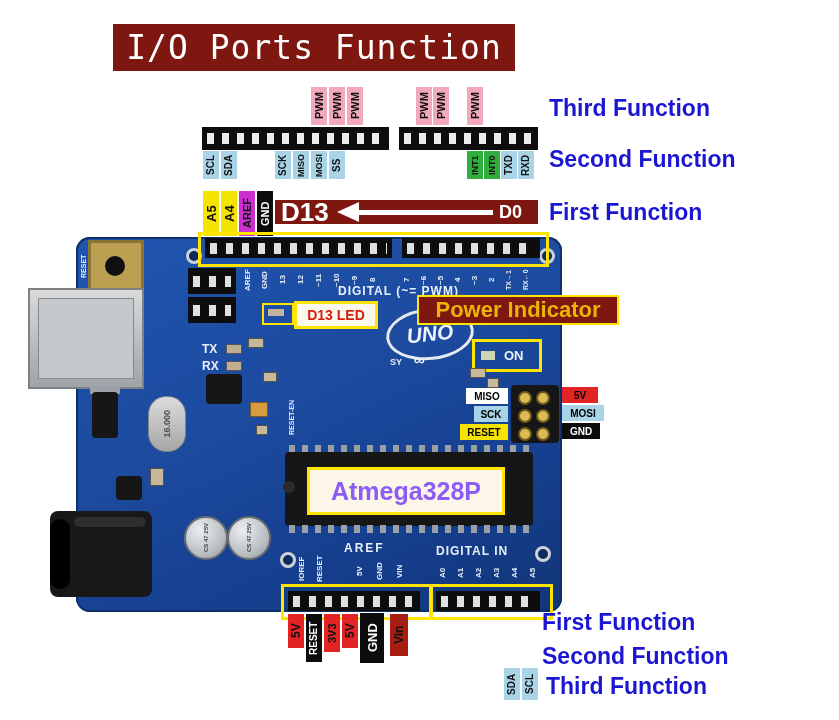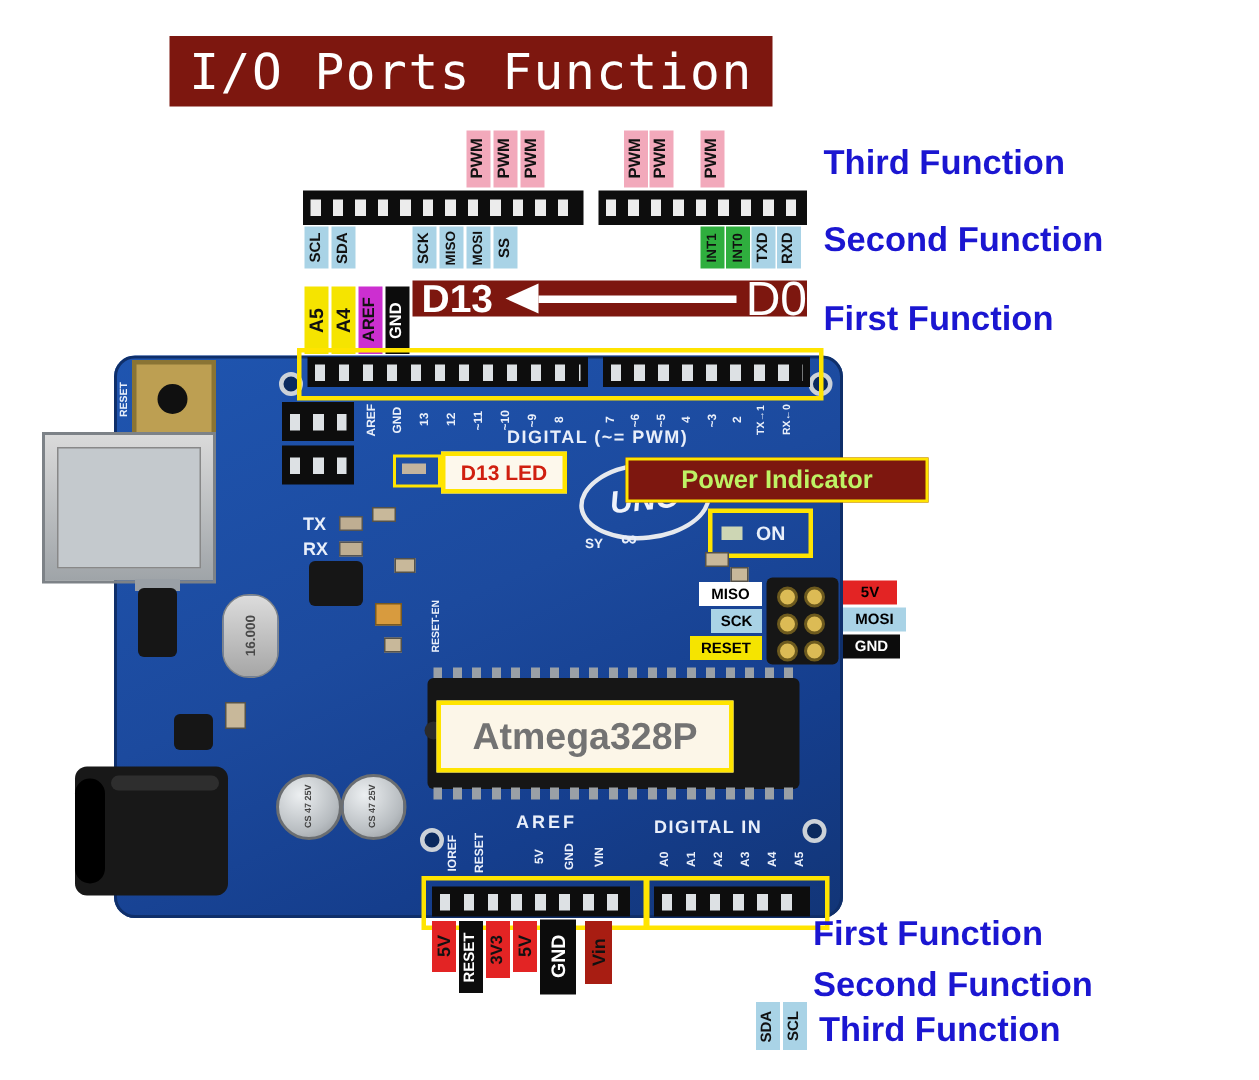--- a/index.html
+++ b/index.html
@@ -95,21 +95,21 @@
   <div class="abs" style="left:226px;top:344px;width:14px;height:8px;background:#bfae92;border:1px solid #555"></div>
   <div class="abs silk" style="left:202px;top:359px;font-size:12px">RX</div>
   <div class="abs" style="left:226px;top:361px;width:14px;height:8px;background:#bfae92;border:1px solid #555"></div>
 
   <div class="abs chip" style="left:206px;top:374px;width:36px;height:30px"></div>
 
   <div class="abs lbox" style="left:386px;top:308px;width:82px;height:46px;border:3px solid #e6e9ee;border-radius:50%;transform:rotate(-6deg);color:#eef2fb;font-style:italic;font-size:21px">UNO</div>
   <div class="abs silk" style="left:390px;top:357px;font-size:9px">SY</div>
   <div class="abs silk" style="left:414px;top:351px;font-size:15px">∞</div>
 
-  <div class="abs lbox" style="left:417px;top:305px;width:198px;height:26px;background:#7d170f;border:2px solid #ffe400;color:#bef264;font-size:17px;z-index:5">Power Indicator</div>
+  <div class="abs lbox" style="left:417px;top:295px;width:198px;height:26px;background:#7d170f;border:2px solid #ffe400;color:#eab308;font-size:22px;z-index:5">Power Indicator</div>
   <div class="abs" style="left:472px;top:339px;width:64px;height:27px;border:3px solid #ffe400;display:flex;align-items:center">
     <div style="width:14px;height:9px;background:#cdd6b4;margin-left:6px"></div>
     <span class="silk" style="font-size:13px;margin-left:9px">ON</span>
   </div>
 
   <div class="abs silkv" style="left:286px;top:388px;width:10px;height:58px;font-size:7px">RESET-EN</div>
   <div class="abs xtal" style="left:148px;top:396px;width:36px;height:54px">
     <span class="xtxt">16.000</span>
   </div>
   <div class="abs" style="left:250px;top:402px;width:16px;height:13px;background:#d89b3e;border:1px solid #7a5a20"></div>
@@ -134,21 +134,21 @@
   <div class="abs lbox lblue" style="left:474px;top:406px;width:34px;height:16px;font-size:10px">SCK</div>
   <div class="abs lbox ytag" style="left:460px;top:424px;width:48px;height:16px;font-size:10px">RESET</div>
   <div class="abs lbox rtag" style="left:562px;top:387px;width:36px;height:16px;font-size:10px">5V</div>
   <div class="abs lbox lblue" style="left:562px;top:405px;width:42px;height:16px;font-size:10px">MOSI</div>
   <div class="abs lbox ktag" style="left:562px;top:423px;width:38px;height:16px;font-size:10px">GND</div>
 
   <div class="abs legs" style="left:289px;top:445px;width:240px;height:8px"></div>
   <div class="abs chip" style="left:285px;top:452px;width:248px;height:74px"></div>
   <div class="abs legs" style="left:289px;top:525px;width:240px;height:8px"></div>
   <div class="abs" style="left:283px;top:481px;width:12px;height:12px;background:#2b2b2b;border-radius:50%"></div>
-  <div class="abs lbox" style="left:291px;top:467px;width:192px;height:42px;background:#fcf6e8;border:3px solid #ffe400;color:#737373;font-size:25px">Atmega328P</div>
+  <div class="abs lbox" style="left:307px;top:467px;width:192px;height:42px;background:#fcf6e8;border:3px solid #ffe400;color:#8b5cf6;font-size:25px">Atmega328P</div>
 
   <div class="abs cap" style="left:184px;top:516px">
     <span class="capt">CS 47 25V</span>
   </div>
   <div class="abs cap" style="left:227px;top:516px">
     <span class="capt">CS 47 25V</span>
   </div>
 
   <div class="abs" style="left:50px;top:511px;width:102px;height:86px;background:#181818;border-radius:8px">
     <div class="abs" style="left:0;top:8px;width:20px;height:70px;background:#000;border-radius:10px"></div>
@@ -191,25 +191,25 @@
   <div class="abs vtag lblue" style="left:329px;top:151px;width:16px;height:28px;font-size:10px">SS</div>
   <div class="abs vtag green" style="left:467px;top:151px;width:16px;height:28px;font-size:9px">INT1</div>
   <div class="abs vtag green" style="left:484px;top:151px;width:16px;height:28px;font-size:9px">INT0</div>
   <div class="abs vtag lblue" style="left:501px;top:151px;width:16px;height:28px;font-size:10px">TXD</div>
   <div class="abs vtag lblue" style="left:518px;top:151px;width:16px;height:28px;font-size:10px">RXD</div>
 
   <div class="abs vtag ytag" style="left:203px;top:191px;width:16px;height:45px;font-size:13px">A5</div>
   <div class="abs vtag ytag" style="left:221px;top:191px;width:16px;height:45px;font-size:13px">A4</div>
   <div class="abs vtag mag" style="left:239px;top:191px;width:16px;height:45px;font-size:11px">AREF</div>
   <div class="abs vtag ktag" style="left:257px;top:191px;width:16px;height:45px;font-size:11px">GND</div>
-  <div class="abs band" style="left:275px;top:187px;width:263px;height:24px">
+  <div class="abs band" style="left:275px;top:200px;width:263px;height:24px">
     <span style="font-size:26px;font-weight:bold;margin-left:6px">D13</span>
     <span class="tri-left" style="margin-left:8px"></span>
     <span class="bar"></span>
-    <span style="font-size:32px;font-weight:normal;margin-right:0">D0</span>
+    <span style="font-size:18px;font-weight:bold;margin-right:16px">D0</span>
   </div>
 
   <div class="abs ybox" style="left:198px;top:232px;width:345px;height:29px">
     <div class="abs strip holes" style="left:4px;top:3px;width:187px;height:20px">
         <div class="pinrow"></div>
       </div>
     <div class="abs strip holes" style="left:201px;top:3px;width:138px;height:20px">
         <div class="pinrow"></div>
       </div>
   </div>

